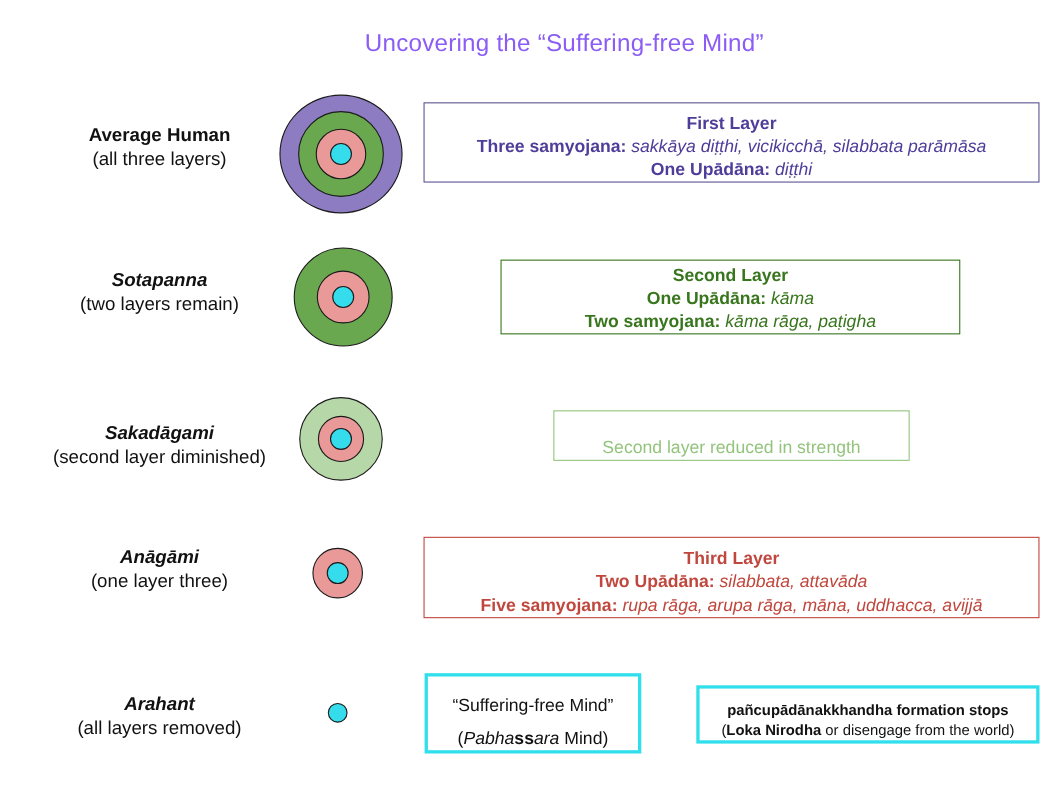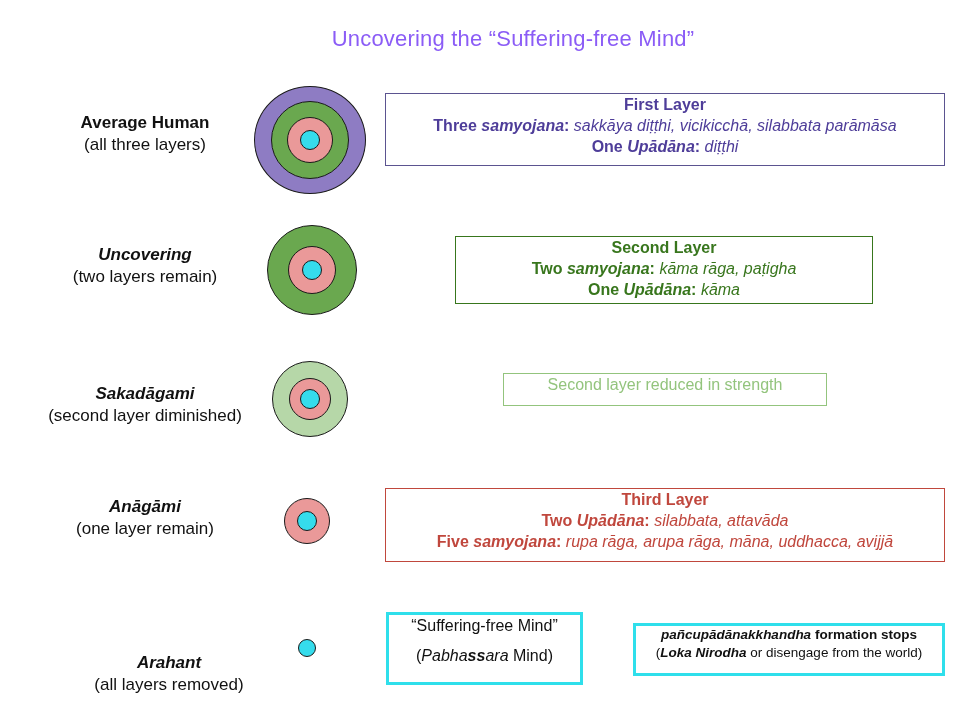--- a/index.html
+++ b/index.html
@@ -22,27 +22,27 @@
     border:1.5px solid #1a1a1a;border-radius:50%;box-sizing:border-box;
   }
   .ring.purple{background:var(--purple-circle);}
   .ring.green{background:var(--green-circle);}
   .ring.lightgreen{background:var(--light-green-circle);}
   .ring.pink{background:var(--pink-circle);}
   .ring.cyan{background:var(--cyan-circle);}
   
   .info-box{
     position:absolute;box-sizing:border-box;background:#fff;
-    display:flex;flex-direction:column;justify-content:flex-start;align-items:center;
+    display:flex;flex-direction:column;justify-content:flex-end;align-items:center;
     text-align:center;font-size:16px;line-height:21px;
   }
   .info-box .box-heading{font-weight:bold;}
   .b{font-weight:bold;margin-top:12px;}
   .i{font-style:italic;}
-  .bi{font-weight:bold;font-style:italic;}
+  .bi{font-weight:bold;}
   .box-purple{border:1px solid #5b5390;color:var(--purple-text);}
   .box-green{border:1px solid var(--green-text);color:var(--green-text);}
   .box-lightgreen{border:1px solid var(--light-green-text);color:var(--light-green-text);}
   .box-red{border:1px solid var(--red-text);color:var(--red-text);}
   .box-cyan{border:3px solid var(--cyan-border);color:#111;}
   .gap-below{margin-bottom:9px;}
   .small-text{font-size:13.5px;line-height:18px;}
 </style>
 </head>
 <body>
@@ -61,62 +61,62 @@
     <div class="ring pink" style="width:46px;height:46px;"></div>
     <div class="ring cyan" style="width:20px;height:20px;"></div>
   </div>
   <div class="info-box box-purple" style="left:385px;top:93px;width:560px;height:73px;">
     <div class="box-heading">First Layer</div>
     <div><span class="b">Three </span><span class="bi">samyojana</span><span class="b">: </span><span class="i">sakkāya diṭṭhi, vicikicchā, silabbata parāmāsa</span></div>
     <div><span class="b">One </span><span class="bi">Upādāna</span><span class="b">: </span><span class="i">diṭṭhi</span></div>
   </div>
 
   <div class="stage-label it" style="top:244px;">
-    <div class="main">Uncovering</div>
+    <div class="main">Sotapanna</div>
     <div class="sub">(two layers remain)</div>
   </div>
   <div class="circles" style="left:267px;top:225px;width:90px;height:90px;">
     <div class="ring green" style="width:90px;height:90px;"></div>
     <div class="ring pink" style="width:48px;height:48px;"></div>
     <div class="ring cyan" style="width:20px;height:20px;"></div>
   </div>
   <div class="info-box box-green" style="left:455px;top:236px;width:418px;height:68px;">
     <div class="box-heading">Second Layer</div>
+    <div><span class="b">One </span><span class="bi">Upādāna</span><span class="b">: </span><span class="i">kāma</span></div>
     <div><span class="b">Two </span><span class="bi">samyojana</span><span class="b">: </span><span class="i">kāma rāga, paṭigha</span></div>
-    <div><span class="b">One </span><span class="bi">Upādāna</span><span class="b">: </span><span class="i">kāma</span></div>
   </div>
 
   <div class="stage-label it" style="top:383px;">
     <div class="main">Sakadāgami</div>
     <div class="sub">(second layer diminished)</div>
   </div>
   <div class="circles" style="left:272px;top:361px;width:76px;height:76px;">
     <div class="ring lightgreen" style="width:76px;height:76px;"></div>
     <div class="ring pink" style="width:42px;height:42px;"></div>
     <div class="ring cyan" style="width:20px;height:20px;"></div>
   </div>
-  <div class="info-box box-lightgreen" style="left:503px;top:373px;width:324px;height:33px;">
+  <div class="info-box box-lightgreen" style="left:503px;top:373px;width:324px;height:46px;">
     <div>Second layer reduced in strength</div>
   </div>
 
   <div class="stage-label it" style="top:496px;">
     <div class="main">Anāgāmi</div>
-    <div class="sub">(one layer remain)</div>
+    <div class="sub">(one layer three)</div>
   </div>
   <div class="circles" style="left:284px;top:498px;width:46px;height:46px;">
     <div class="ring pink" style="width:46px;height:46px;"></div>
     <div class="ring cyan" style="width:20px;height:20px;"></div>
   </div>
   <div class="info-box box-red" style="left:385px;top:488px;width:560px;height:74px;">
     <div class="box-heading">Third Layer</div>
     <div><span class="b">Two </span><span class="bi">Upādāna</span><span class="b">: </span><span class="i">silabbata, attavāda</span></div>
     <div><span class="b">Five </span><span class="bi">samyojana</span><span class="b">: </span><span class="i">rupa rāga, arupa rāga, māna, uddhacca, avijjā</span></div>
   </div>
 
-  <div class="stage-label it" style="top:652px;margin-left:24px;">
+  <div class="stage-label it" style="top:629px;">
     <div class="main">Arahant</div>
     <div class="sub">(all layers removed)</div>
   </div>
   <div class="circles" style="left:298px;top:639px;width:18px;height:18px;">
     <div class="ring cyan" style="width:18px;height:18px;"></div>
   </div>
   <div class="info-box box-cyan small-text" style="left:633px;top:623px;width:312px;height:53px;">
     <div><span class="bi">pañcupādānakkhandha</span><span class="b"> formation stops</span></div>
     <div><span>(</span><span class="bi">Loka Nirodha</span><span> or disengage from the world)</span></div>
   </div>

